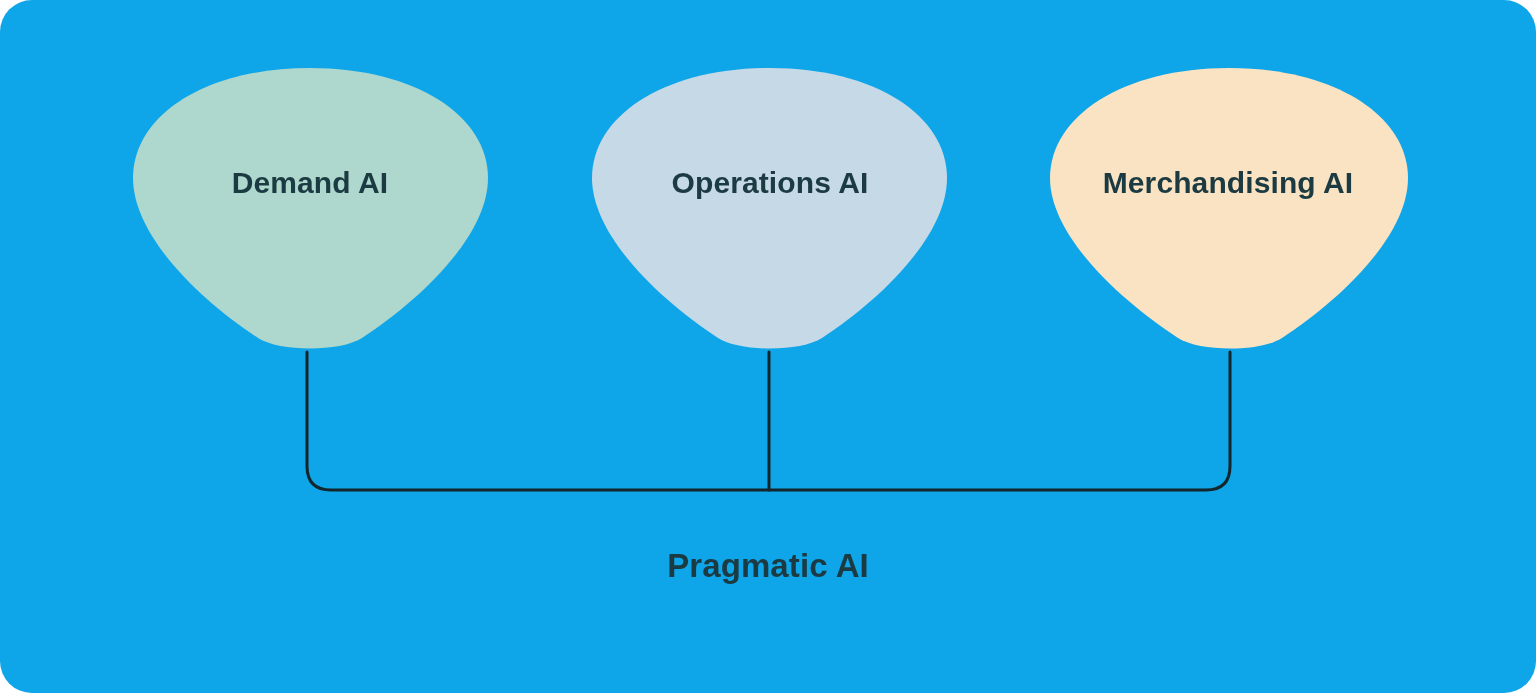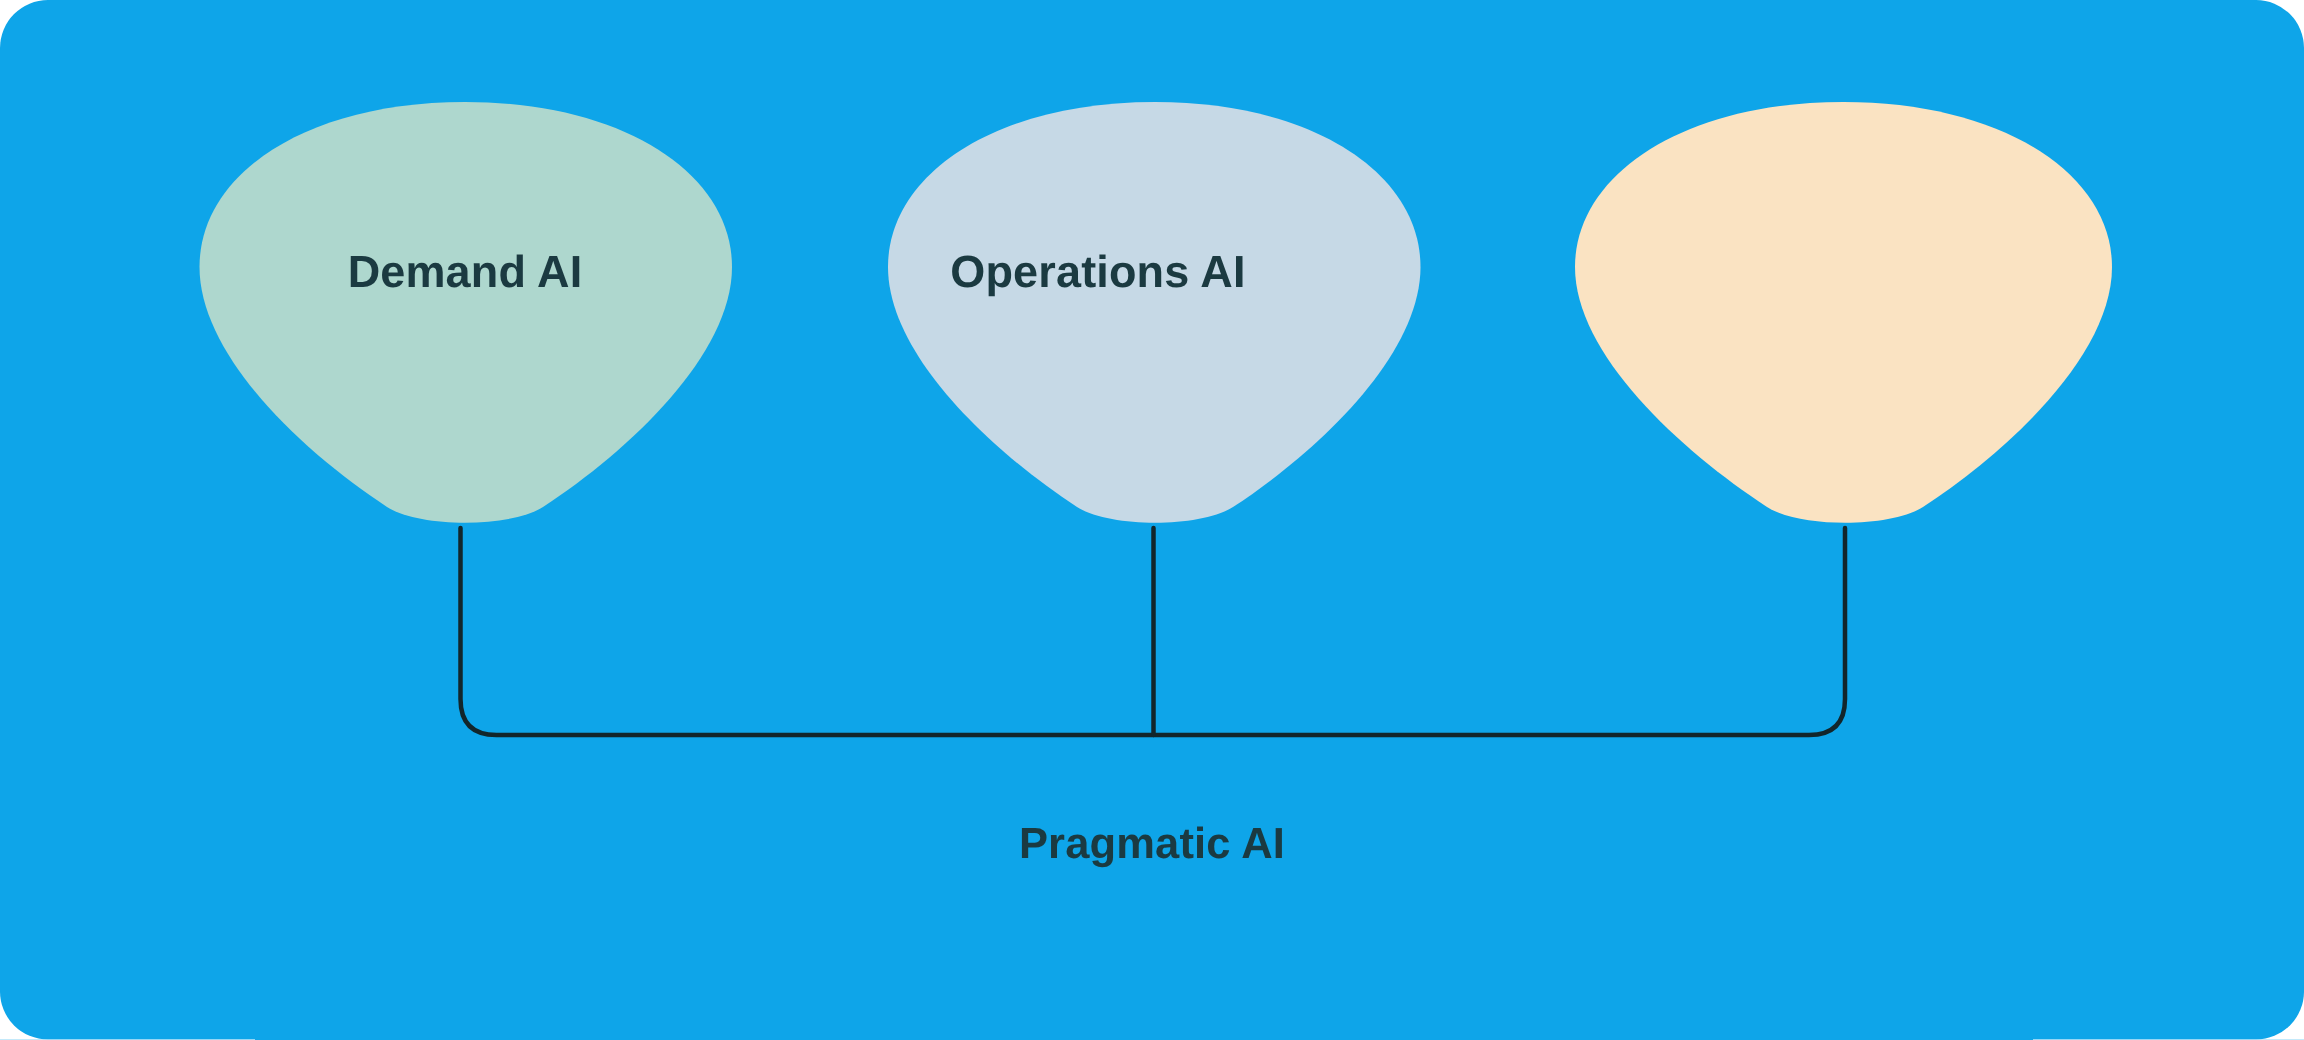--- a/index.html
+++ b/index.html
@@ -40,21 +40,21 @@
   #summary-block {
     position: absolute;
     left: 50%;
     top: 545px;
     transform: translateX(-50%);
     text-align: center;
     width: 900px;
   }
   #summary-title {
     font-weight: 700;
-    font-size: 29px;
+    font-size: 33px;
     color: #1b3a41;
     line-height: 1.28;
     letter-spacing: 0.1px;
   }
   #summary-subtitle {
     font-weight: 400;
     font-size: 29px;
     color: #1b3a41;
     line-height: 1.3;
     letter-spacing: 0.1px;
@@ -89,20 +89,21 @@
              C 1120 300, 1050 236, 1050 178
              C 1050 116, 1123 68, 1229 68 Z"></path>
 
     <path fill="none" stroke="#12262b" stroke-width="3" stroke-linecap="round" d="M 307 352 L 307 466 Q 307 490 331 490 L 1206 490 Q 1230 490 1230 466 L 1230 352"></path>
 
     <path fill="none" stroke="#12262b" stroke-width="3" stroke-linecap="round" d="M 769 352 L 769 490"></path>
   </svg>
 
   <div class="node-label" style="left:310px; top:182px;">Demand AI</div>
 
-  <div class="node-label" style="left:732px; top:182px;">Operations AI</div>
+  <div class="node-label" style="left:770px; top:182px;">Operations AI</div>
 
+  <div class="node-label" style="left:1228px; top:182px;">Merchandising AI</div>
 
   <div id="summary-block">
     <div id="summary-title">Pragmatic AI</div>
   </div>
 
 </div>
 
 </body></html>

